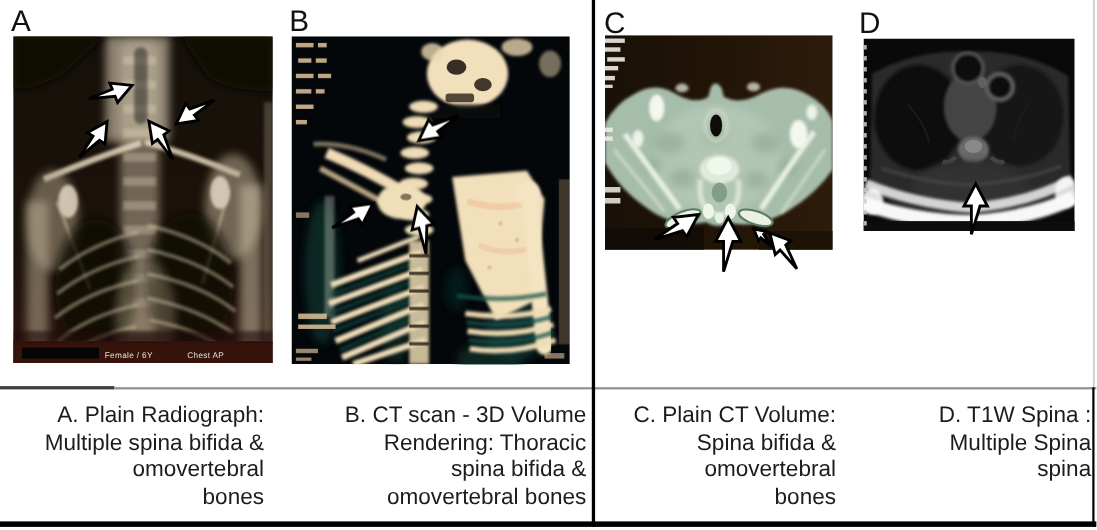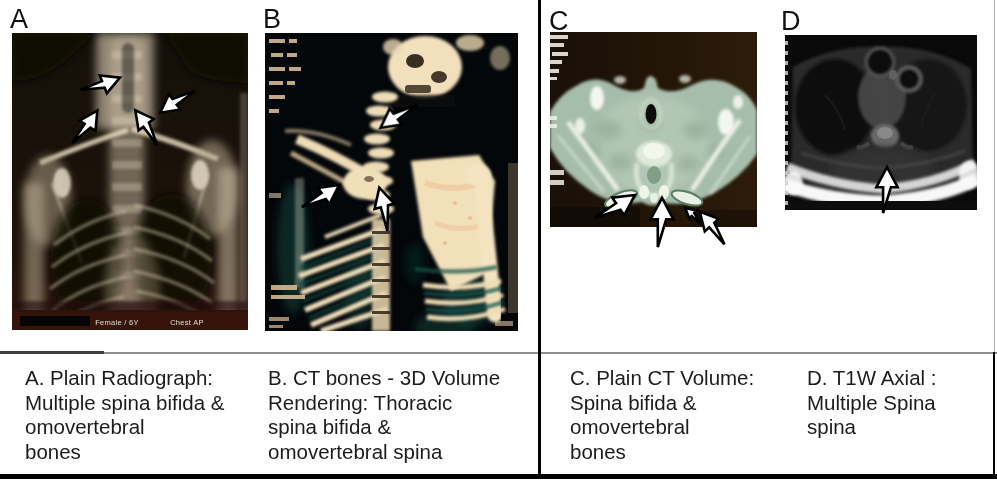--- a/index.html
+++ b/index.html
@@ -1,21 +1,21 @@
 <!DOCTYPE html>
 <html><head>
 <meta charset="utf-8">
 <style>
   html,body{margin:0;padding:0;background:#ffffff;}
   .figure{position:relative;width:997px;height:482px;background:#ffffff;
           font-family:"Liberation Sans",sans-serif;overflow:hidden;}
   .plabel{position:absolute;font-size:27px;color:#111;line-height:1;}
   .panel-img{position:absolute;display:block;}
-  .cap{position:absolute;top:366px;text-align:left;color:#1c1c1c;
-       font-size:20.5px;line-height:24.5px;margin-left:25px;}
+  .cap{position:absolute;top:366px;text-align:right;color:#1c1c1c;
+       font-size:20.5px;line-height:24.5px;}
   .cap div{white-space:nowrap;}
   .vline{position:absolute;left:538px;top:0;width:3px;height:479px;background:#000;}
   .hline{position:absolute;top:352px;left:104px;width:893px;height:2px;background:#8f8f8f;}
   .hline-dark{position:absolute;top:351px;left:0;width:104px;height:3px;background:#3f3f3f;}
   .rline{position:absolute;left:994px;top:0;width:1px;height:352px;background:#b0b0b0;}
   .rline-dark{position:absolute;left:993px;top:352px;width:2px;height:127px;background:#000;}
   .bline{position:absolute;left:0;top:474px;width:997px;height:5px;background:#000;}
   .arrow{fill:#ffffff;stroke:#000000;stroke-width:2.6;}
   .filmtext{font-family:"Liberation Sans",sans-serif;font-size:7.5px;fill:#e3dbd2;letter-spacing:.3px;}
 </style>
@@ -310,33 +310,33 @@
     <use href="#arrowShape" class="arrow" transform="translate(102,178) rotate(-90) scale(1.12)"></use>
   </svg>
 
   <div class="cap" style="left:0;width:240px">
     <div>A. Plain Radiograph:</div>
     <div>Multiple spina bifida &amp;</div>
     <div>omovertebral</div>
     <div>bones</div>
   </div>
   <div class="cap" style="left:243px;width:290px">
-    <div>B. CT bones - 3D Volume</div>
+    <div>B. CT scan - 3D Volume</div>
     <div>Rendering: Thoracic</div>
     <div>spina bifida &amp;</div>
-    <div>omovertebral spina</div>
+    <div>omovertebral bones</div>
   </div>
   <div class="cap" style="left:545px;width:215px">
     <div>C. Plain CT Volume:</div>
     <div>Spina bifida &amp;</div>
     <div>omovertebral</div>
     <div>bones</div>
   </div>
   <div class="cap" style="left:782px;width:210px">
-    <div>D. T1W Axial :</div>
+    <div>D. T1W Spina :</div>
     <div>Multiple Spina</div>
     <div>spina</div>
   </div>
 
   <div class="hline-dark"></div>
   <div class="hline"></div>
   <div class="vline"></div>
   <div class="rline"></div>
   <div class="rline-dark"></div>
   <div class="bline"></div>

